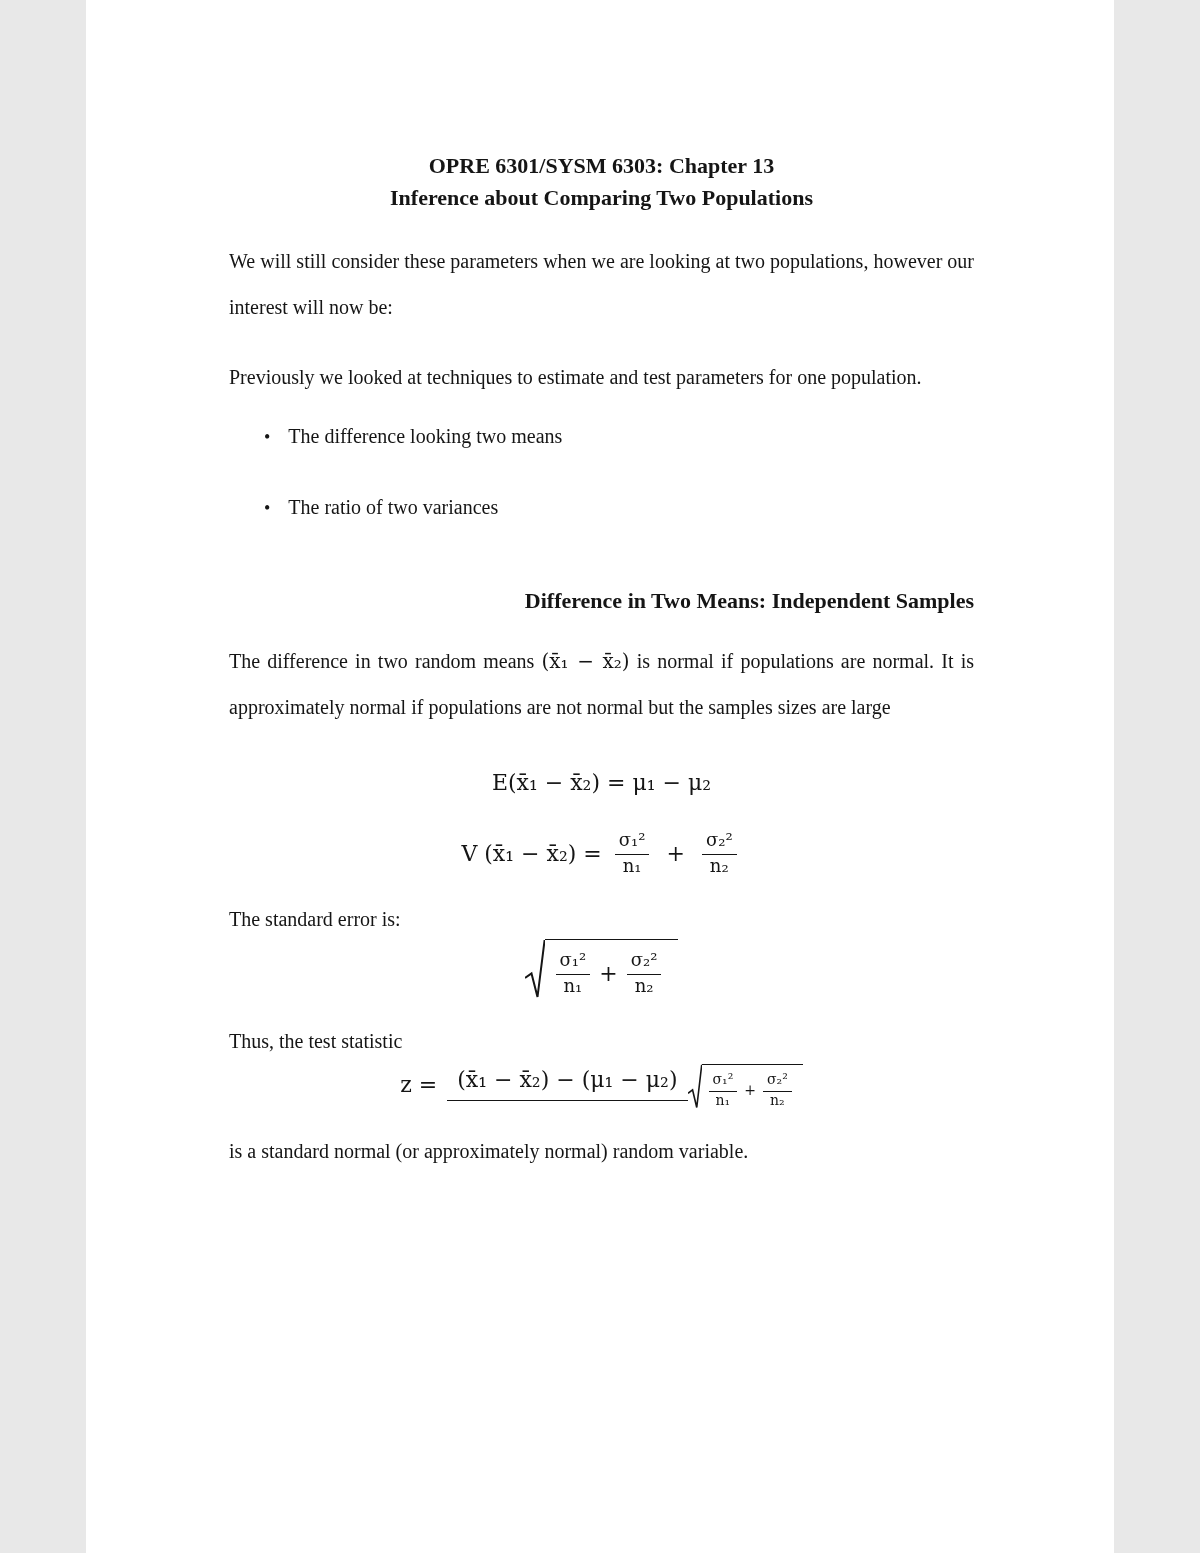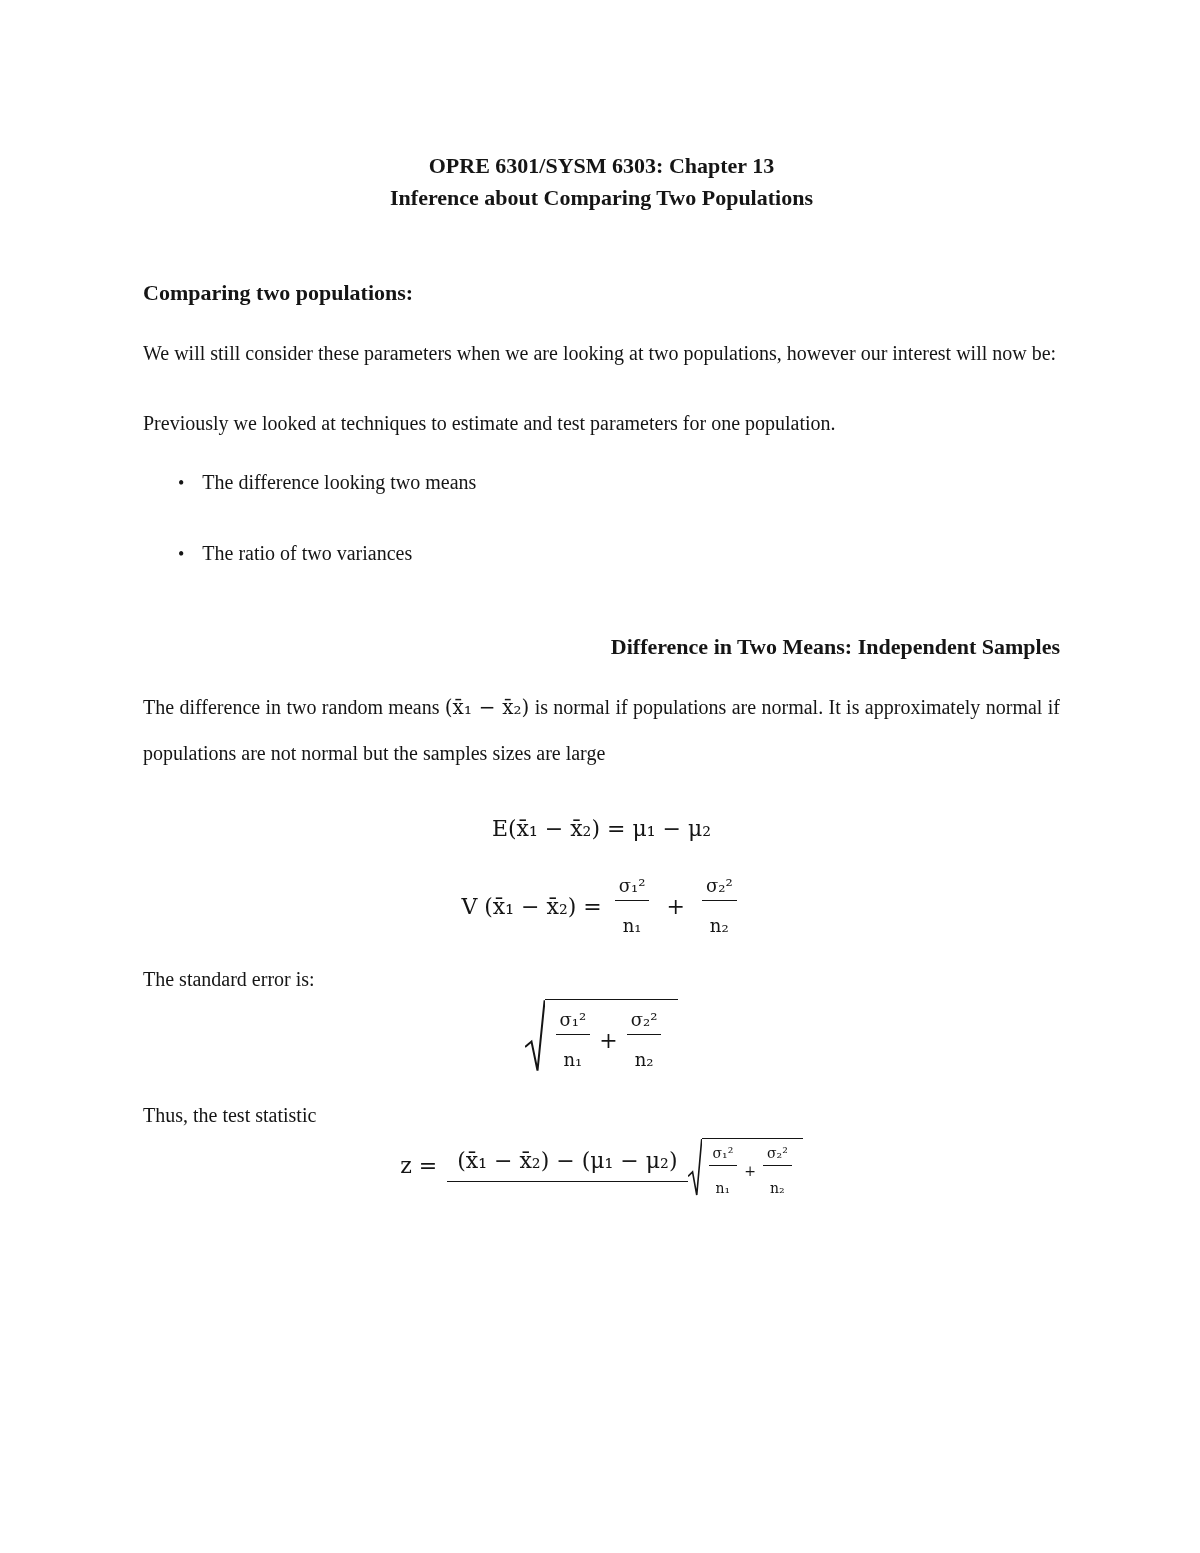--- a/index.html
+++ b/index.html
@@ -1,18 +1,18 @@
 <!DOCTYPE html>
 <html><head>
 <meta charset="utf-8">
 <style>
   html,body{margin:0;padding:0;background:#e8e8e8;}
   .page{
     position:relative;
-    width:1200px;height:1553px;
+    width:1028px;height:1553px;
     margin:0 auto;
     background:#ffffff;
     color:#151515;
     font-family:"Liberation Serif","DejaVu Serif",serif;
     font-size:20px;
     box-sizing:border-box;
     padding:150px 140px 0 143px;
     overflow:hidden;
   }
   .title-block{
@@ -75,21 +75,21 @@
     align-items:center;
     vertical-align:middle;
     margin:0 5px;
     font-size:18px;
     line-height:1.25;
   }
   .frac .num{
     border-bottom:1.6px solid currentColor;
     padding:0 4px 2px 4px;
   }
-  .frac .den{padding-top:14px;}
+  .frac .den{padding-top:0;}
   .plus{margin:0 4px;font-style:normal;font-family:"DejaVu Serif",serif;}
   .sqrt{
     display:inline-flex;
     align-items:stretch;
     vertical-align:middle;
   }
   .sqrt .rad{
     width:20px;
     flex:0 0 20px;
     height:auto;
@@ -119,21 +119,20 @@
 </head>
 <body>
 
 <div class="page">
 
   <div class="title-block">
     <div>OPRE 6301/SYSM 6303: Chapter 13</div>
     <div>Inference about Comparing Two Populations</div>
   </div>
 
-  <h2 class="sec">Comparing two populations:</h2>
 
   <p class="body">We will still consider these parameters when we are looking at two populations, however our interest will now be:</p>
 
   <p class="body">Previously we looked at techniques to estimate and test parameters for one population.</p>
 
   <ul class="bullets">
     <li>
       <span class="bullet-dot">•</span>
       <span>The difference looking two means</span>
     </li>
@@ -205,14 +204,15 @@
             <span class="frac math">
               <span class="num">σ₂²</span>
               <span class="den">n₂</span>
             </span>
           </span>
         </span>
       </span>
     </span>
   </div>
 
+  <p class="label">is a standard normal (or approximately normal) random variable.</p>
 
 </div>
 
 </body></html>

